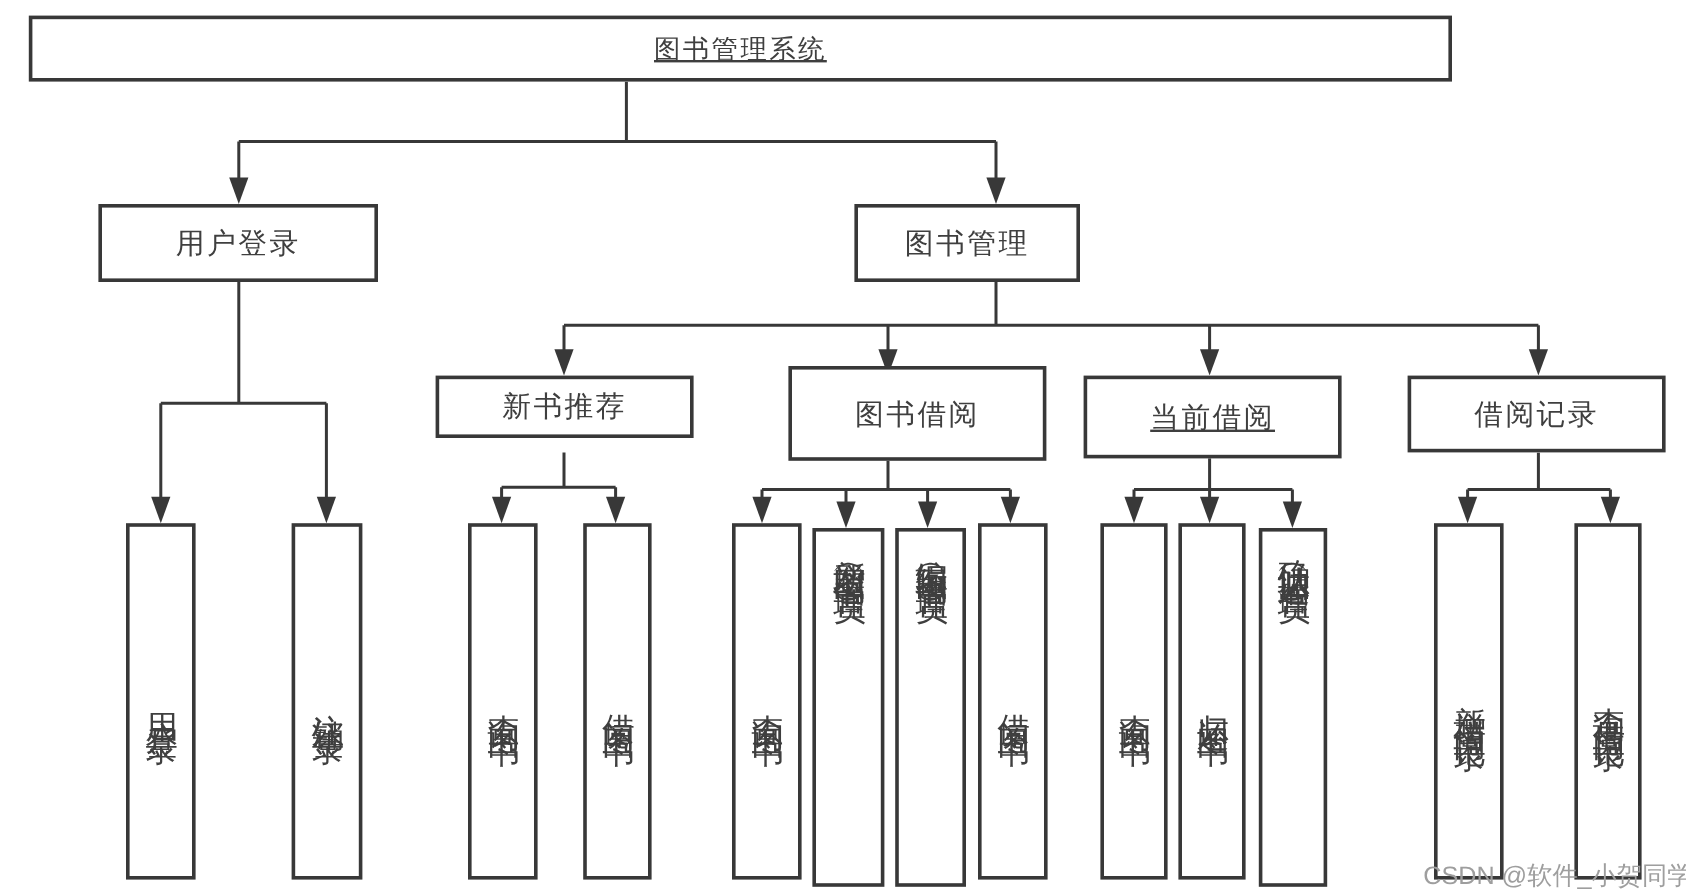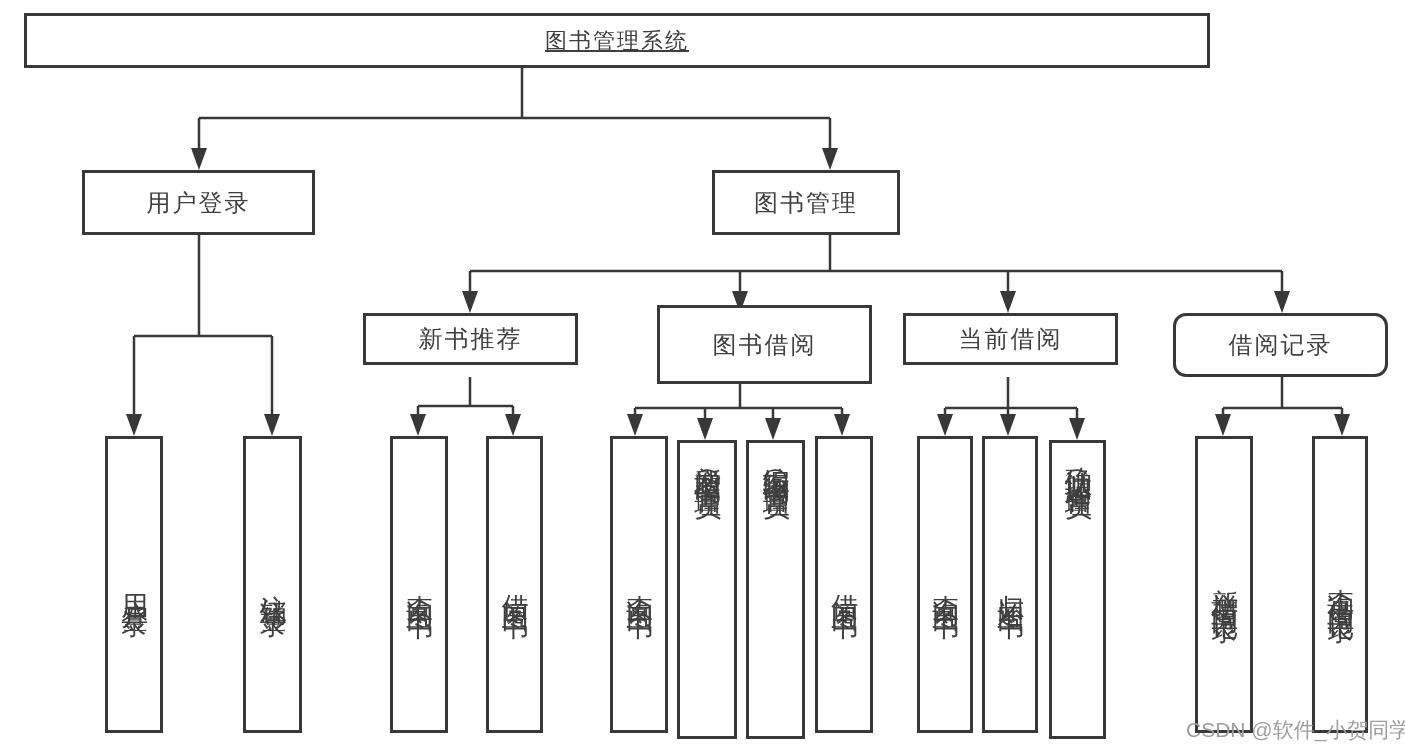--- a/index.html
+++ b/index.html
@@ -91,22 +91,22 @@
     </g>
   </svg>
 
   <div class="box root-node" style="left:24px;top:13px;width:1186px;height:55px;text-decoration:underline;">图书管理系统</div>
 
   <div class="box node" style="left:82px;top:170px;width:233px;height:65px;">用户登录</div>
   <div class="box node" style="left:712px;top:170px;width:188px;height:65px;">图书管理</div>
 
   <div class="box node" style="left:363px;top:313px;width:215px;height:52px;">新书推荐</div>
   <div class="box node" style="left:633px;top:305px;width:215px;height:79px;margin-left:24px;">图书借阅</div>
-  <div class="box node" style="left:903px;top:313px;width:215px;height:52px;">当前借阅</div>
-  <div class="box node" style="left:1173px;top:313px;width:215px;height:64px;border-radius:13px;">借阅记录</div>
+  <div class="box node" style="left:903px;top:313px;width:215px;height:69px;text-decoration:underline;">当前借阅</div>
+  <div class="box node" style="left:1173px;top:313px;width:215px;height:64px;">借阅记录</div>
 
   <div class="box leaf" style="left:105px;top:436px;width:58px;height:297px;">
     <span>用户登录</span>
     </div>
   <div class="box leaf" style="left:243px;top:436px;width:59px;height:297px;">
     <span>注销登录</span>
     </div>
 
   <div class="box leaf" style="left:390px;top:436px;width:58px;height:297px;">
     <span>查询图书</span>

